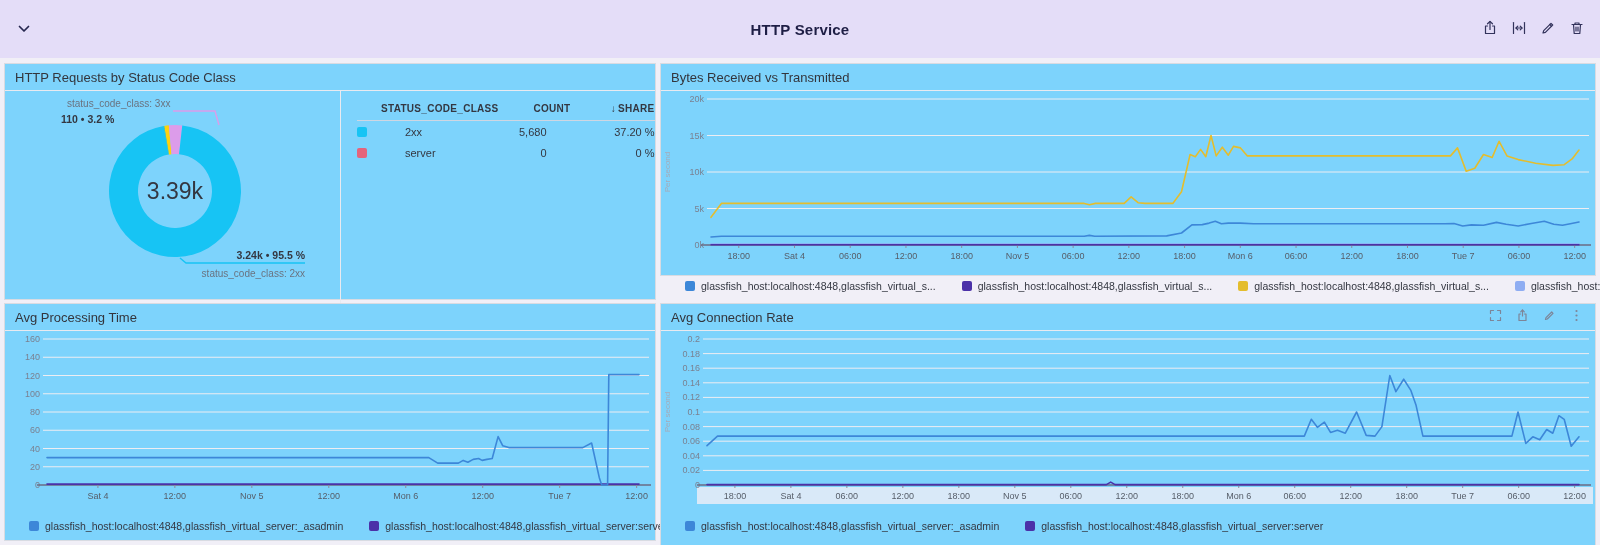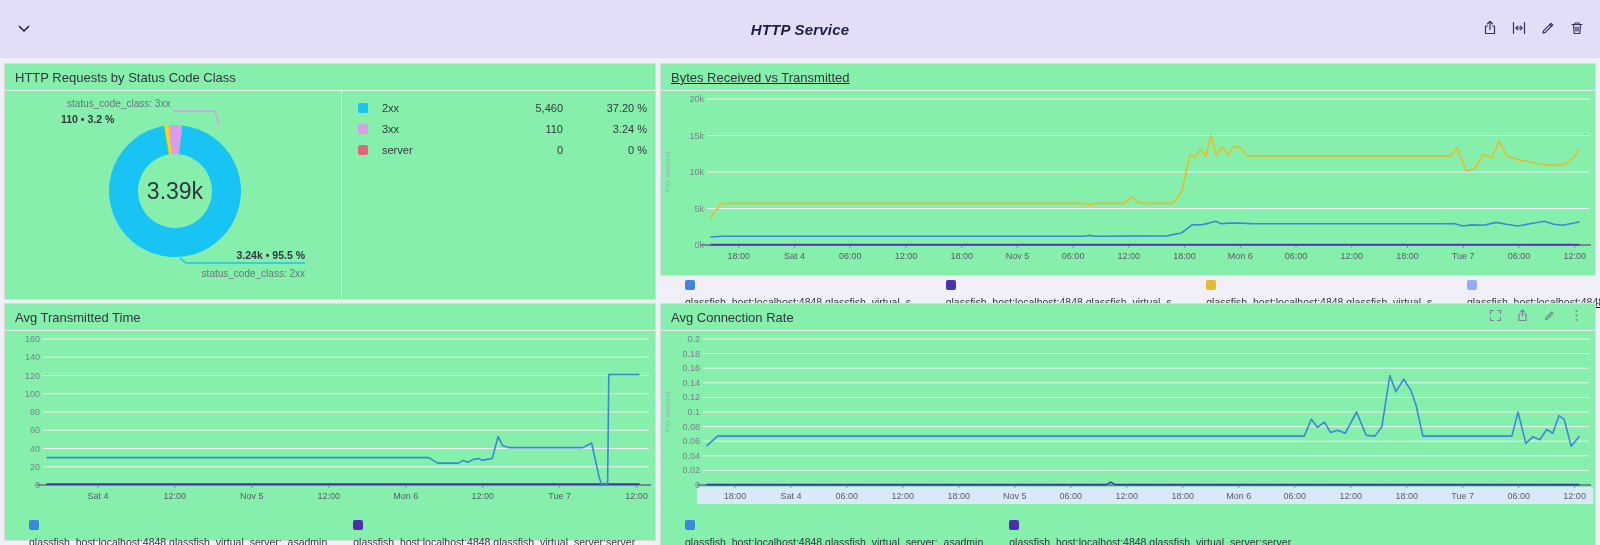--- a/index.html
+++ b/index.html
@@ -1,58 +1,58 @@
 <!DOCTYPE html>
 <html><head>
 <meta charset="utf-8">
 <style>
   * { box-sizing: border-box; margin: 0; padding: 0; }
   html,body { width:1600px; height:545px; overflow:hidden;
     font-family:"Liberation Sans", sans-serif; background:#f1eff7; }
 
   
   .header { position:absolute; left:0; top:0; width:1600px; height:58px;
-    background:#e4ddf8; display:flex; align-items:center;font-style:italic; }
+    background:#e4ddf8; display:flex; align-items:center; }
   .chevron-btn { position:absolute; left:14px; top:20px; width:20px; height:20px;
     background:transparent; border:none; cursor:pointer; }
   .header-title { width:100%; text-align:center; font-size:15px; font-weight:bold;
     color:#1e1e45; letter-spacing:.2px; }
   .header-actions { position:absolute; right:14px; top:20px; display:flex; gap:11px; }
   .icon-btn { background:transparent; border:none; width:18px; height:18px;
     padding:0; cursor:pointer; display:flex; align-items:center; justify-content:center; }
 
   
-  .panel { position:absolute; background:#86efac; border:1px solid #d8dbe2; }
+  .panel { position:absolute; background:#7dd3fc; border:1px solid #d8dbe2; }
   #panel-status     { left:4px;   top:63px;  width:652px; height:237px; }
-  #panel-bytes      { left:660px; top:63px;  width:936px; height:213px;text-decoration:underline; }
+  #panel-bytes      { left:660px; top:63px;  width:936px; height:213px; }
   #panel-processing { left:4px;   top:303px; width:652px; height:238px; }
   #panel-connection { left:660px; top:303px; width:936px; height:268px; }
 
   .panel-header { height:27px; display:flex; align-items:center;
     padding:0 10px; border-bottom:1px solid #e9eaf0; }
   .panel-title { font-size:13px; font-weight:500; color:#33353c; }
   .panel-actions { margin-left:auto; display:flex; gap:9px; align-items:center; }
   .panel-content { position:relative; display:flex; }
 
   
   .donut-zone { width:337px; border-right:1px solid #e9eaf0; }
   .table-zone { flex:1; padding:6px 8px 0 16px; }
   .tgrid { display:grid; grid-template-columns:24px 1fr 72px 84px;
     align-items:center; height:22px; }
   .thead-row { border-bottom:1px solid #cfd6e2; height:24px; }
   .th { font-size:10px; font-weight:bold; color:#343741; letter-spacing:.3px; }
   .right { text-align:right; }
-  .trow { height:21px; font-size:11px; color:#343741; }
+  .trow { height:21px; font-size:11px; color:#343741;gap:24px; }
   .swatch { width:10px; height:10px; border-radius:2px; display:inline-block; }
   .sort-arrow { font-size:10px; color:#343741; margin-right:2px; }
 
   
   .legend { display:flex; gap:26px; align-items:center;
     padding:5px 0 0 24px; font-size:10.5px; color:#343741; white-space:nowrap; }
-  .legend-item { display:inline-flex; gap:6px; cursor:pointer;flex-direction:column; }
+  .legend-item { display:inline-flex; gap:6px; align-items:center; cursor:pointer; }
 
   .resize-handle { position:absolute; right:1px; bottom:1px; width:11px; height:11px; }
 
   svg text { font-family:"Liberation Sans", sans-serif; }
 </style>
 </head>
 <body>
 
 <div class="header">
   <button class="chevron-btn">
@@ -118,32 +118,32 @@
           <path d="M158.62 34.99 A66 66 0 0 1 159.22 34.89 L163.96 63.50 A37 37 0 0 0 163.62 63.55 Z" fill="#2fbe8b"></path>
           <text x="170" y="108" text-anchor="middle" font-size="23" fill="#343741" font-weight="500">3.39k</text>
           <text x="62" y="16" font-size="10" fill="#6a7380">status_code_class: 3xx</text>
           <text x="56" y="32" font-size="10.5" font-weight="bold" fill="#343741">110 • 3.2 %</text>
           <polyline points="168,20 210,20 214,34" fill="none" stroke="#dc9cea" stroke-width="1.4"></polyline>
           <polyline points="175,167 181,172 300,172" fill="none" stroke="#17c4f4" stroke-width="1.4"></polyline>
           <text x="300" y="168" text-anchor="end" font-size="10.5" font-weight="bold" fill="#343741">3.24k • 95.5 %</text>
           <text x="300" y="186" text-anchor="end" font-size="10" fill="#6a7380">status_code_class: 2xx</text>
         </svg></div>
     <div class="table-zone">
+      <div class="tgrid thead-row">
+        <span></span>
+        <span class="th">STATUS_CODE_CLASS</span>
+        <span class="th right">COUNT</span>
+        <span class="th right"><span class="sort-arrow">↓</span><span>SHARE</span></span>
+      </div>
       <div id="status-table-rows">
           <div class="tgrid trow">
             <span class="swatch" style="background: rgb(23, 196, 244);"></span>
             <span class="">2xx</span>
-            <span class="right">5,460</span>
+            <span class="right">5,680</span>
             <span class="right">37.20 %</span>
-          </div>
-          <div class="tgrid trow">
-            <span class="swatch" style="background: rgb(220, 156, 234);"></span>
-            <span class="">3xx</span>
-            <span class="right">110</span>
-            <span class="right">3.24 %</span>
           </div>
           <div class="tgrid trow">
             <span class="swatch" style="background: rgb(228, 100, 124);"></span>
             <span class="">server</span>
             <span class="right">0</span>
             <span class="right">0 %</span>
           </div>
         </div>
     </div>
   </div>
@@ -217,21 +217,21 @@
       </span>
       <span class="legend-item">
         <span class="swatch" style="background: rgb(143, 173, 242);"></span>
         <span>glassfish_host:localhost:4848,glassfish_virtual_s...</span>
       </span>
     </div>
 </div>
 
 <div class="panel" id="panel-processing">
   <div class="panel-header">
-    <span class="panel-title">Avg Transmitted Time</span>
+    <span class="panel-title">Avg Processing Time</span>
   </div>
   <div id="processing-chart"><svg width="648" height="180">
         <text x="35" y="157" text-anchor="end" font-size="9" fill="#7a8191">0</text>
         <line x1="38" y1="135.75" x2="644" y2="135.75" stroke="#ededf2" stroke-width="1"></line>
         <text x="35" y="138.75" text-anchor="end" font-size="9" fill="#7a8191">20</text>
         <line x1="38" y1="117.5" x2="644" y2="117.5" stroke="#ededf2" stroke-width="1"></line>
         <text x="35" y="120.5" text-anchor="end" font-size="9" fill="#7a8191">40</text>
         <line x1="38" y1="99.25" x2="644" y2="99.25" stroke="#ededf2" stroke-width="1"></line>
         <text x="35" y="102.25" text-anchor="end" font-size="9" fill="#7a8191">60</text>
         <line x1="38" y1="81" x2="644" y2="81" stroke="#ededf2" stroke-width="1"></line>

